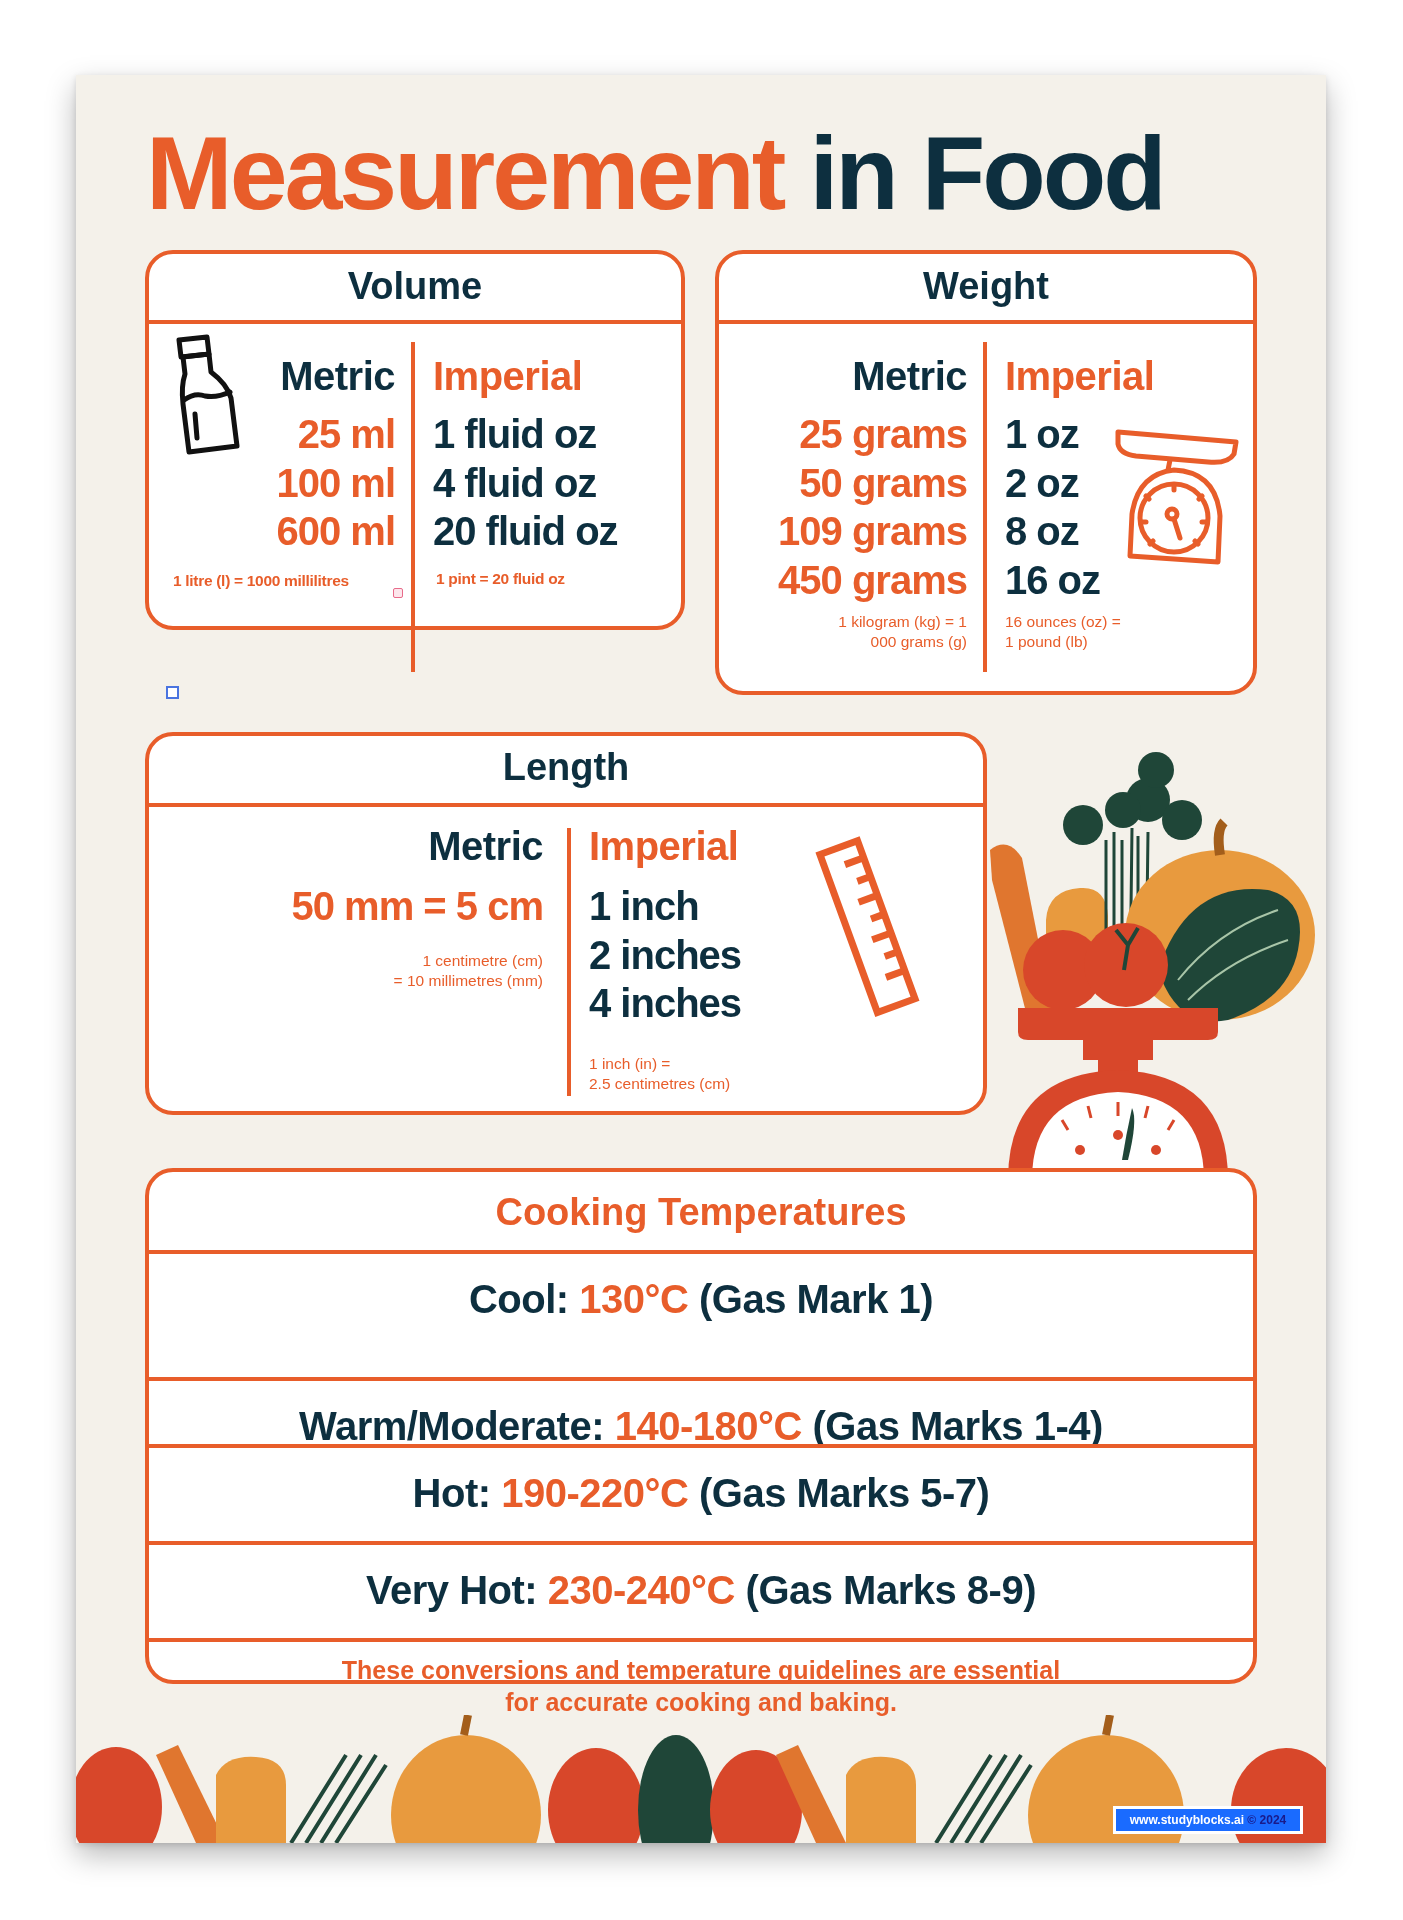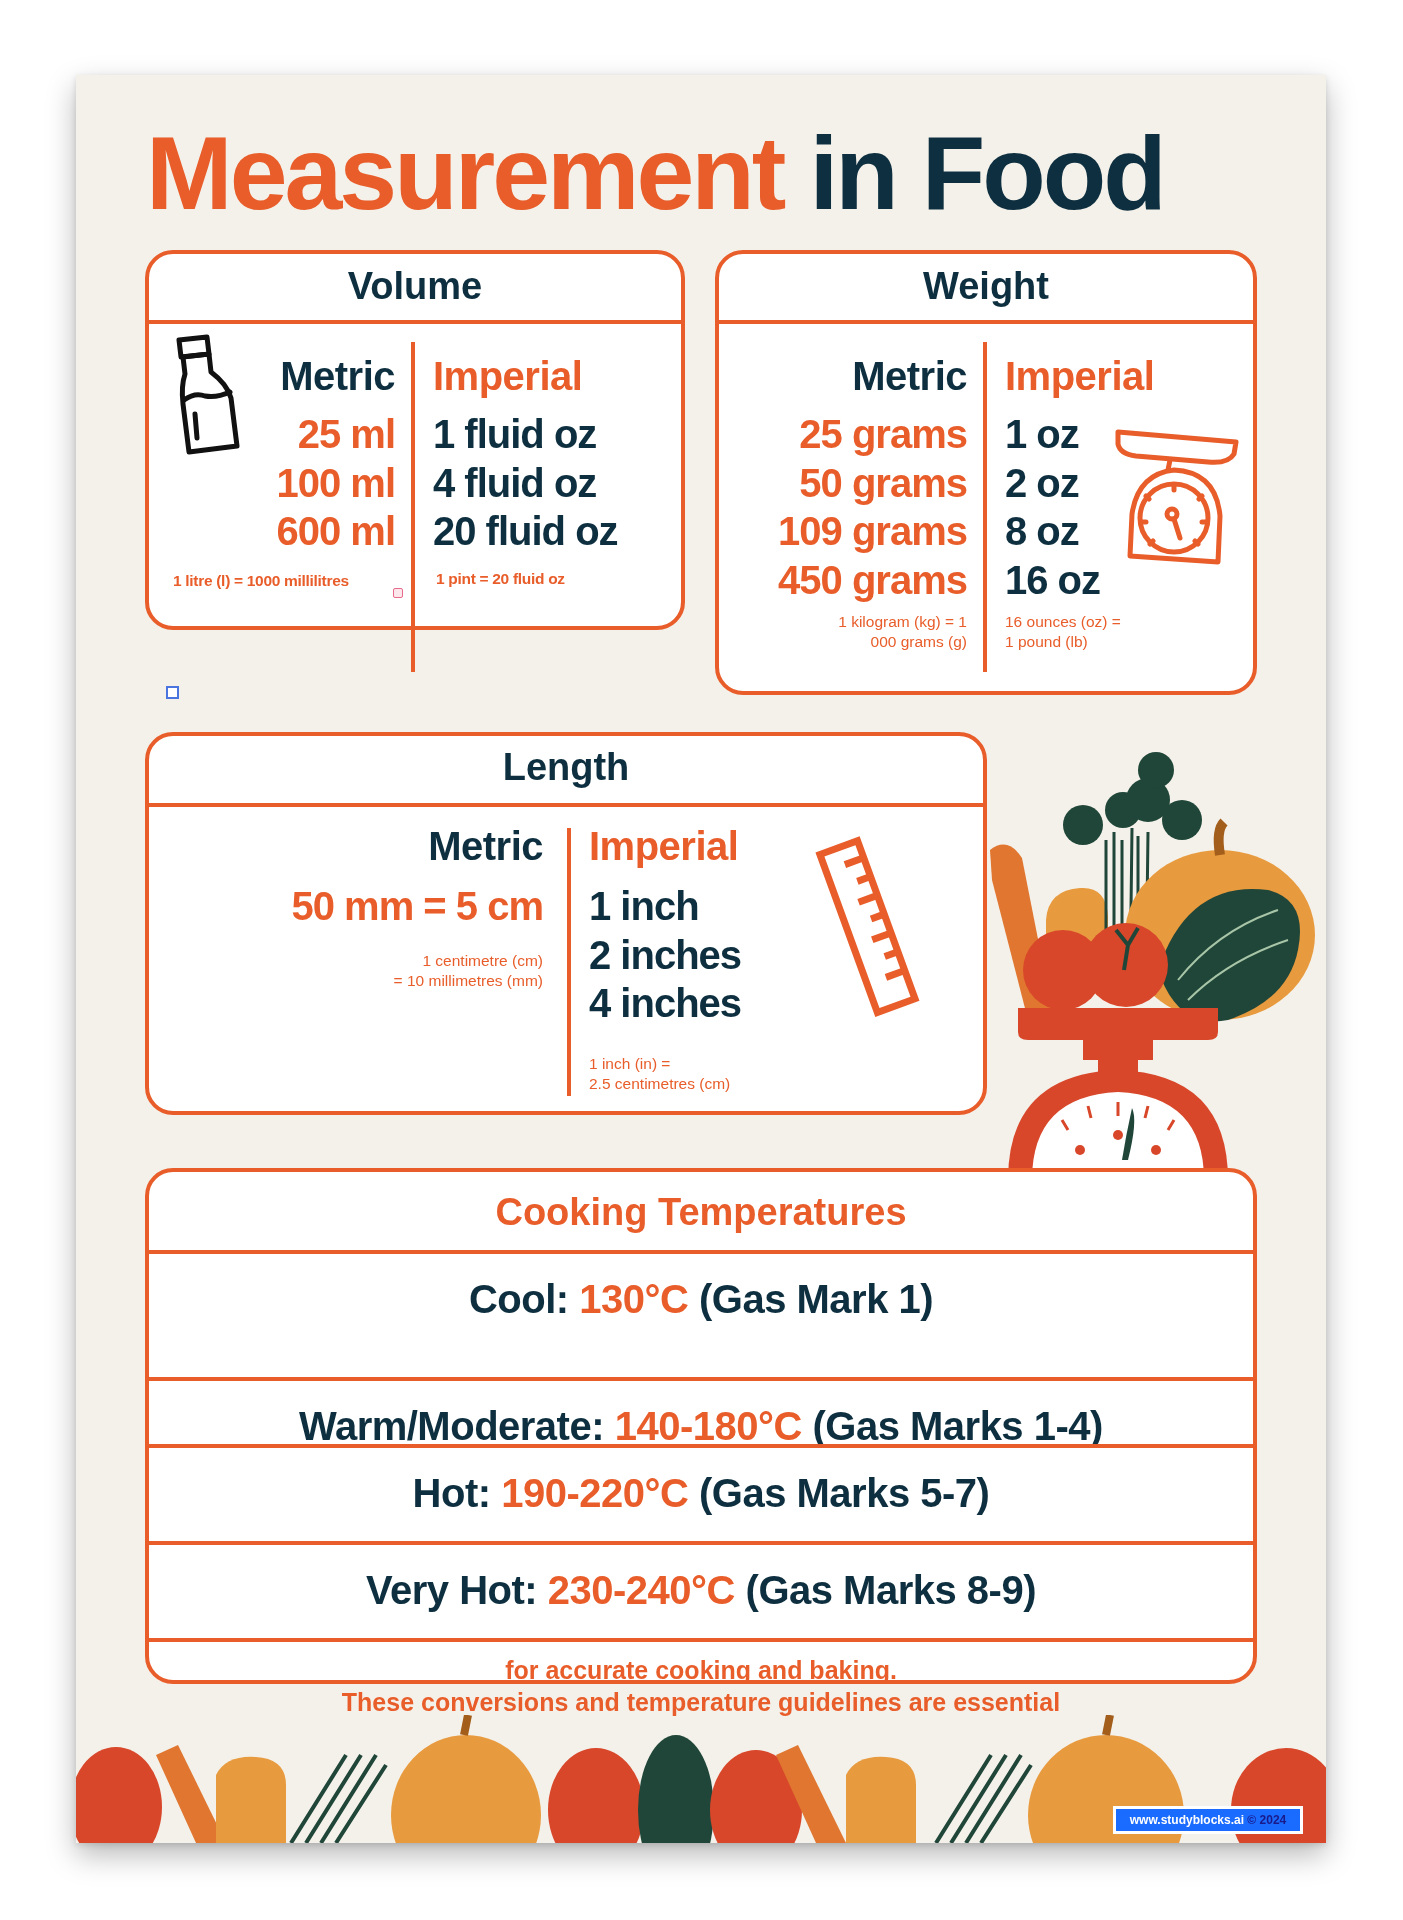--- a/index.html
+++ b/index.html
@@ -226,22 +226,22 @@
       <span class="orange">190-220°C</span>
       <span>(Gas Marks 5-7)</span>
     </div>
     <div class="temp-row" style="top:369px; height:97px; line-height:90px;">
       <span>Very Hot:</span>
       <span class="orange">230-240°C</span>
       <span>(Gas Marks 8-9)</span>
     </div>
     <div class="abs" style="left:0; right:0; top:466px; height:4px; background:#E85D2A;"></div>
     <div class="footer-note" style="top:482px;">
+      <div>These conversions and temperature guidelines are essential</div>
       <div>for accurate cooking and baking.</div>
-      <div>These conversions and temperature guidelines are essential</div>
     </div>
   </div>
 
   <svg class="abs" style="left:0; top:1640px;" width="1250" height="128" viewBox="0 0 1250 128">
     <g>
       <ellipse cx="40" cy="92" rx="46" ry="60" fill="#D8472A"></ellipse>
       <path d="M80 40 L120 128 L150 128 L102 30 Z" fill="#E0762F"></path>
       <path d="M140 60 Q150 40 180 42 Q210 44 210 70 L210 128 L140 128 Z" fill="#E89A3E"></path>
       <path d="M215 128 L270 40 M230 128 L285 40 M245 128 L300 40 M260 128 L310 50" stroke="#1F4638" stroke-width="4"></path>
       <ellipse cx="390" cy="100" rx="75" ry="80" fill="#E89A3E"></ellipse>

